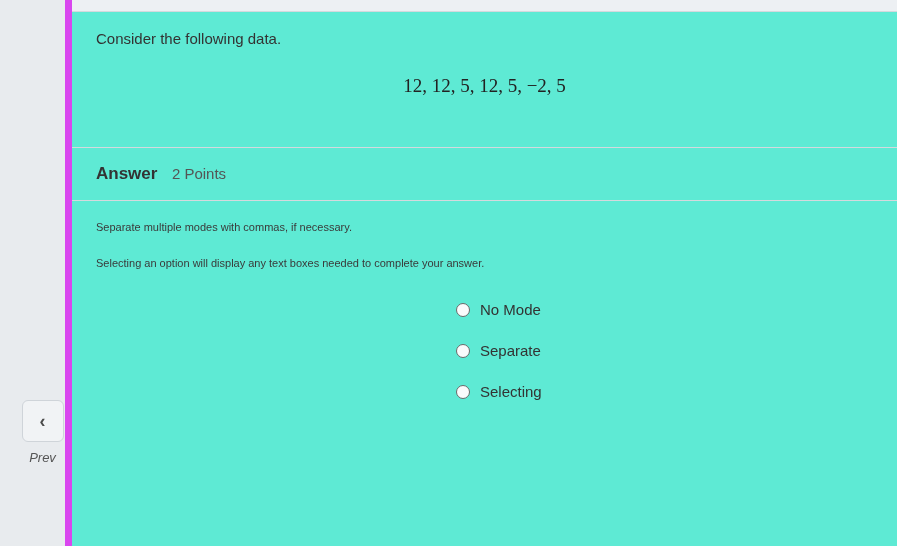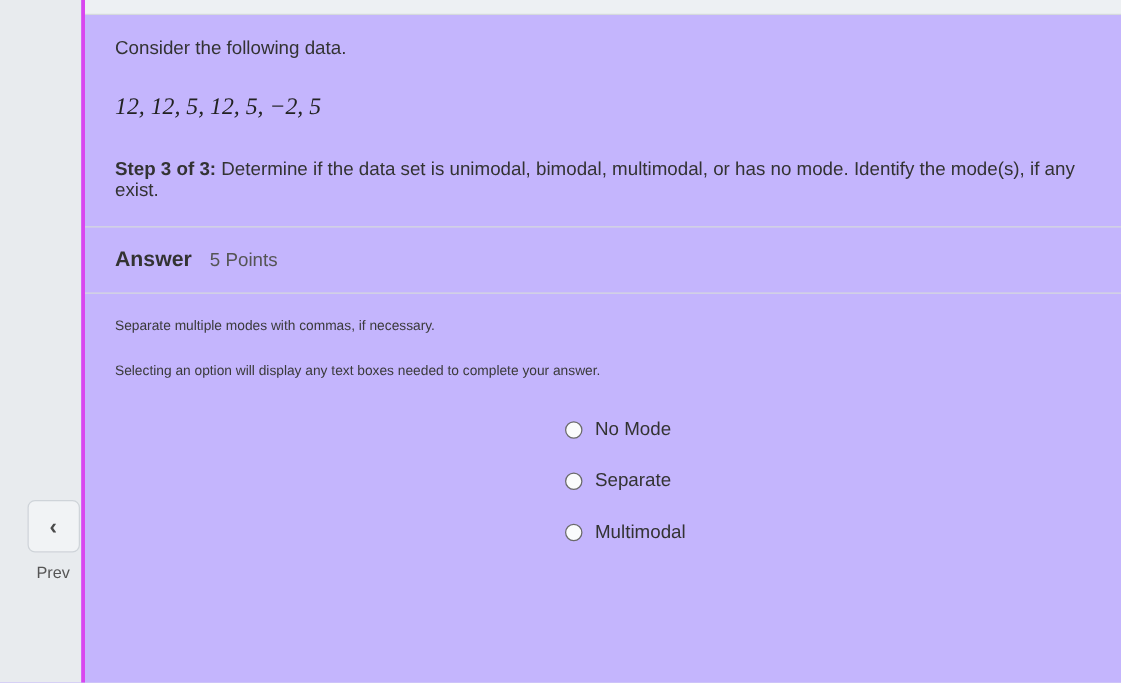--- a/index.html
+++ b/index.html
@@ -31,53 +31,53 @@
       font-size: 18px;
       font-weight: bold;
       color: #4a4a4a;
       cursor: pointer;
       margin: 0 auto;
     }
     .nav-label {
       font-size: 13px;
       color: #555;
       margin-top: 8px;
+      font-style: italic;
     }
     .page {
       position: absolute;
       left: 65px;
       right: 0;
       top: 0;
       bottom: 0;
-      background: #c4b5fd;
-      border-left: 3px solid #d946ef;
+      background: #5eead4;
+      border-left: 7px solid #d946ef;
     }
     .top-strip {
       height: 12px;
       border-bottom: 1px solid #d5d9dd;
       background: #edf0f3;
     }
     .section {
       padding: 18px 24px 20px 24px;
     }
     .border-bottom {
       border-bottom: 1px solid #d5d9dd;
     }
     .prompt-text {
       font-size: 15px;
       color: #333;
       margin-bottom: 28px;
     }
     .data-values {
-      text-align: left;
+      text-align: center;
       font-family: "Times New Roman", serif;
       font-size: 19px;
       color: #222;
       margin-bottom: 30px;
-      font-style: italic;
     }
     .step-line {
       font-size: 15px;
       color: #333;
     }
     .step-line strong { font-weight: 700; }
     .answer-row {
       padding: 16px 24px;
       border-bottom: 1px solid #d5d9dd;
     }
@@ -134,42 +134,39 @@
   </div>
   <div class="nav-label">Prev</div>
 </div>
 
 <div class="page">
   <div class="top-strip"></div>
 
   <div class="section border-bottom">
     <div class="prompt-text">Consider the following data.</div>
     <div class="data-values">12, 12, 5, 12, 5, −2, 5</div>
-    <div class="step-line">
-      <strong>Step 3 of 3:</strong><span> Determine if the data set is unimodal, bimodal, multimodal, or has no mode. Identify the mode(s), if any exist.</span>
-    </div>
   </div>
 
   <div class="answer-row">
     <span class="answer-label">Answer</span>
-    <span class="points">5 Points</span>
+    <span class="points">2 Points</span>
   </div>
 
   <div class="instructions">
     <div class="instr-text">Separate multiple modes with commas, if necessary.</div>
     <div class="instr-text">Selecting an option will display any text boxes needed to complete your answer.</div>
 
     <div class="options">
       <div class="option">
         <span class="radio"></span>
         <span class="option-label">No Mode</span>
       </div>
       <div class="option">
         <span class="radio"></span>
         <span class="option-label">Separate</span>
       </div>
       <div class="option">
         <span class="radio"></span>
-        <span class="option-label">Multimodal</span>
+        <span class="option-label">Selecting</span>
       </div>
     </div>
   </div>
 </div>
 
 </body></html>

